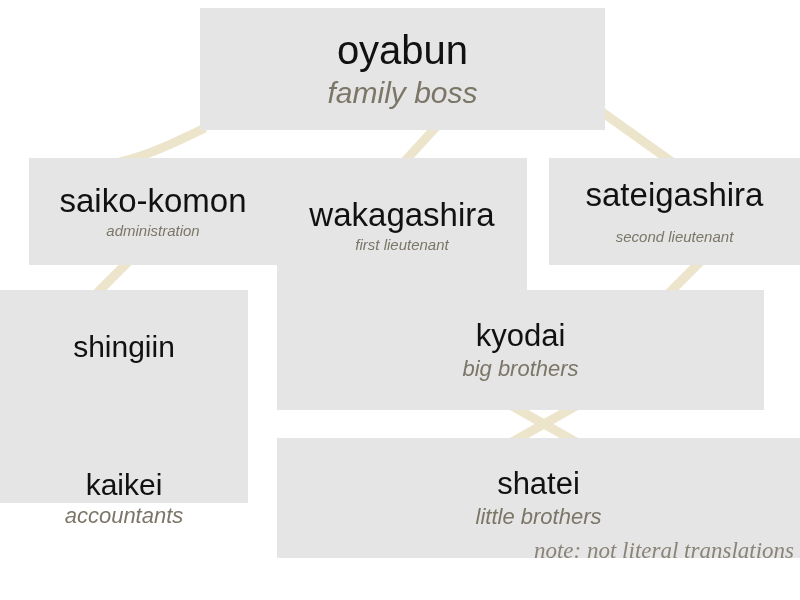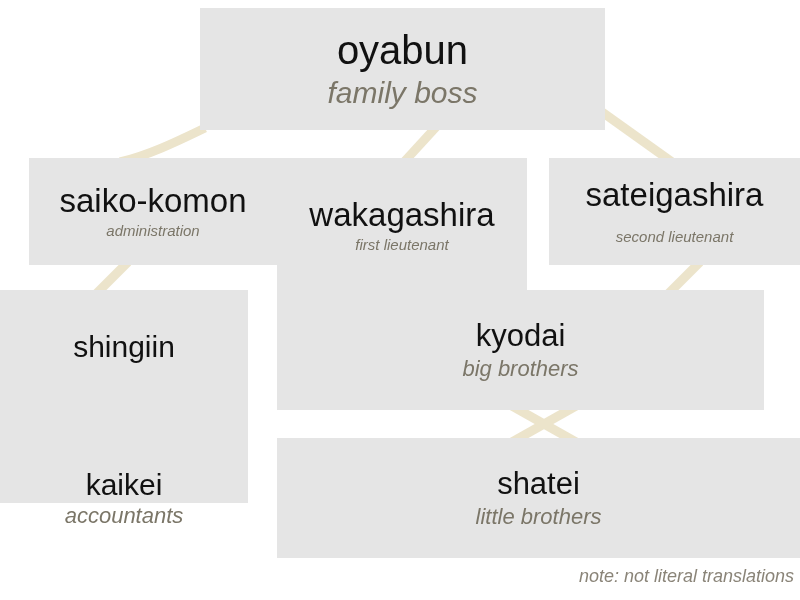--- a/index.html
+++ b/index.html
@@ -74,25 +74,25 @@
   
   #n-kyodai      { left: 277px; top: 290px; width: 487px; height: 120px; }
   #n-shatei      { left: 277px; top: 438px; width: 523px; height: 120px; }
   #n-kyodai .term, #n-shatei .term   { font-size: 31px; margin-bottom: 4px; }
   #n-kyodai .gloss, #n-shatei .gloss { font-size: 22px; }
 
   #footnote {
     position: absolute;
     z-index: 3;
     right: 6px;
-    top: 566px;
+    top: 538px;
     color: #8a8478;
-    font-family: Liberation Sans, sans-serif;
+    font-family: Liberation Serif, serif;
     font-style: italic;
-    font-size: 18px;
+    font-size: 23px;
     white-space: nowrap;
   }
 </style>
 </head>
 <body>
 
 <div id="stage">
 
   <svg id="connectors" viewBox="0 0 800 600" xmlns="http://www.w3.org/2000/svg">
     <g stroke="#ece4cb" stroke-width="9" fill="none" stroke-linecap="butt">

